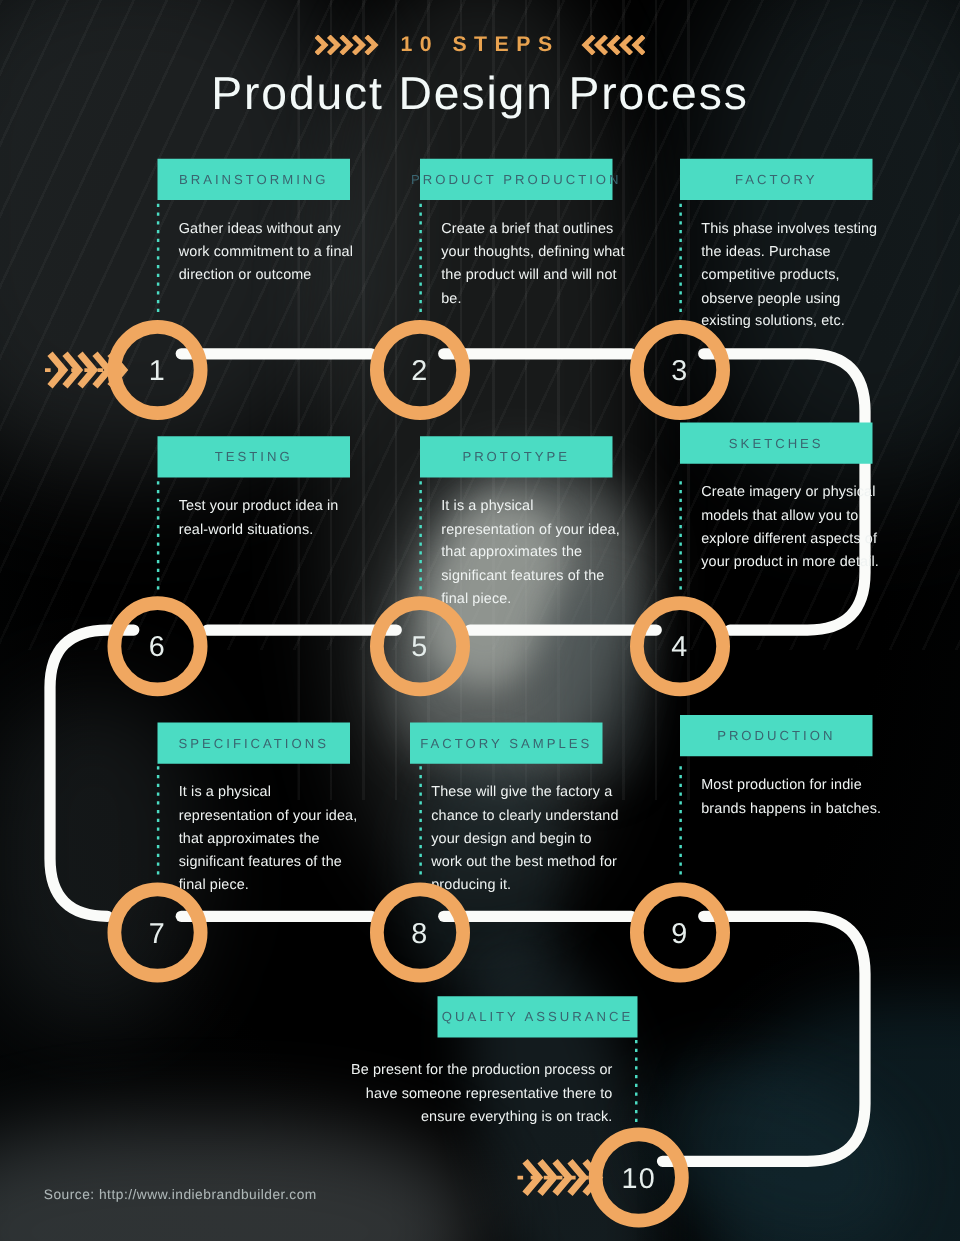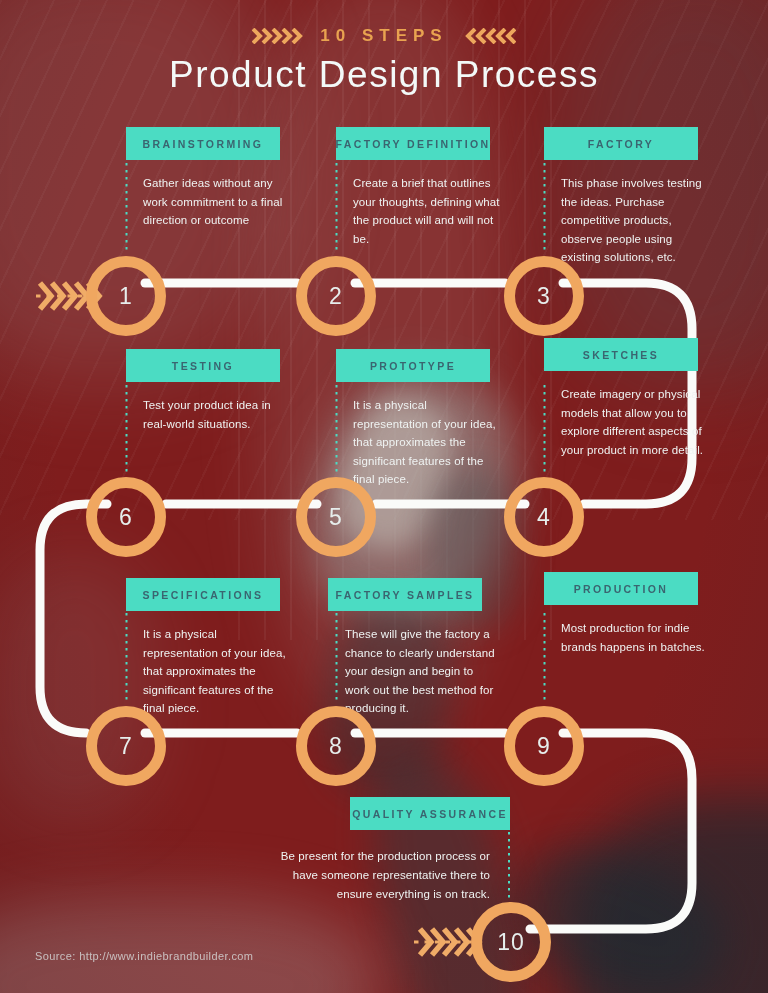--- a/index.html
+++ b/index.html
@@ -1,18 +1,18 @@
 <!DOCTYPE html>
 <html><head>
 <meta charset="utf-8">
 <style>
   html,body{margin:0;padding:0;background:#3c4a50;}
   .stage{
     position:relative;width:768px;height:993px;overflow:hidden;
-    background:#7f1d1d;
+    background:#000000;
     font-family:"Liberation Sans", sans-serif;
   }
   
   .bg{position:absolute;inset:0;}
   .blob{position:absolute;border-radius:40%;}
   .b-building{left:258px;top:-20px;width:250px;height:740px;background:rgba(200,214,216,0.12);filter:blur(30px);}
   .b-topleft{left:-80px;top:-50px;width:370px;height:430px;background:rgba(175,195,200,0.16);filter:blur(45px);}
   .b-topright{left:555px;top:-40px;width:280px;height:430px;background:rgba(70,95,104,0.25);filter:blur(45px);}
   .b-shoe{left:318px;top:372px;width:188px;height:252px;background:rgba(150,158,155,0.5);filter:blur(20px);transform:rotate(18deg);}
   .b-shoehi{left:344px;top:398px;width:102px;height:152px;background:rgba(210,214,206,0.45);filter:blur(14px);transform:rotate(18deg);}
@@ -39,21 +39,21 @@
   .chev .v{stroke-width:5.5;}
 
   
   .ring{position:absolute;width:58px;height:58px;border:11px solid #f0a760;border-radius:50%;
     display:flex;align-items:center;justify-content:center;}
   .num{font-size:23px;font-weight:300;color:#e6eeec;letter-spacing:1px;}
 
   
   .cell{position:absolute;width:154px;}
   .label-box{height:33px;background:#4bdcc3;display:flex;align-items:center;justify-content:center;}
-  .label-box span{font-size:10.5px;font-weight:700;letter-spacing:2.4px;color:#3a6570;white-space:nowrap;}
+  .label-box span{font-size:10.5px;font-weight:400;letter-spacing:2.4px;color:#3a6570;white-space:nowrap;}
   .desc{margin:14px 0 0 17px;width:150px;font-size:11.5px;line-height:18.5px;color:#eff3f2;letter-spacing:0.1px;}
   .cell.qa{width:160px;}
   .cell.qa .desc{width:235px;margin:17px 0 0 -95px;text-align:right;line-height:19px;}
 
   
   .header{position:absolute;left:0;top:26px;width:768px;text-align:center;}
   .kicker-row{display:flex;align-items:center;justify-content:center;gap:16px;}
   .kicker{font-size:17px;font-weight:bold;letter-spacing:6px;color:#e9a350;white-space:nowrap;}
   .kicker-row svg{stroke:#eda75d;fill:none;}
   .title{margin-top:8px;font-size:37px;font-weight:300;letter-spacing:1.5px;color:#f3f9f8;}
@@ -147,21 +147,21 @@
   </div>
 
   <div class="cell" style="left:126px;top:127px;">
     <div class="label-box">
         <span>BRAINSTORMING</span>
       </div>
     <div class="desc">Gather ideas without any work commitment to a final direction or outcome</div>
   </div>
   <div class="cell" style="left:336px;top:127px;">
     <div class="label-box">
-        <span>FACTORY DEFINITION</span>
+        <span>PRODUCT PRODUCTION</span>
       </div>
     <div class="desc">Create a brief that outlines your thoughts, defining what the product will and will not be.</div>
   </div>
   <div class="cell" style="left:544px;top:127px;">
     <div class="label-box">
         <span>FACTORY</span>
       </div>
     <div class="desc">This phase involves testing the ideas.  Purchase competitive products, observe people using existing solutions, etc.</div>
   </div>
 

